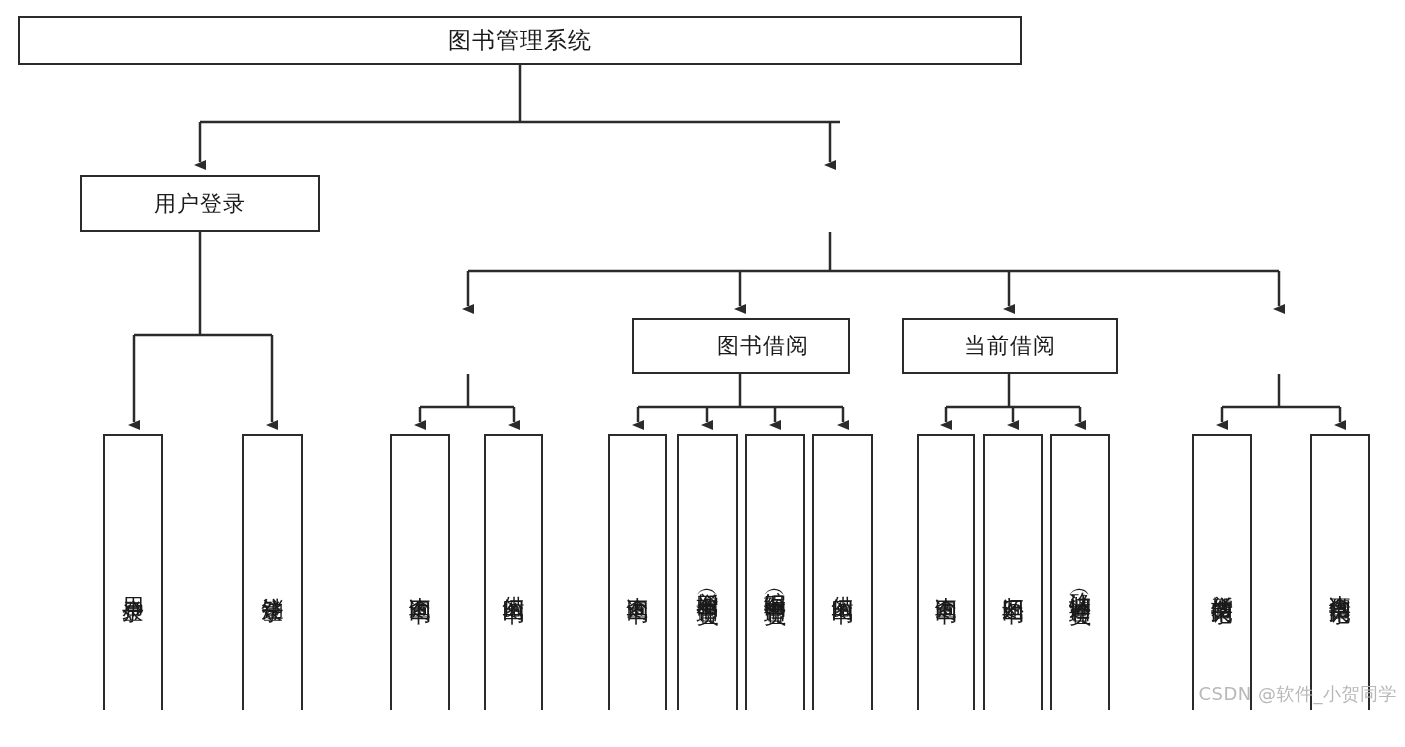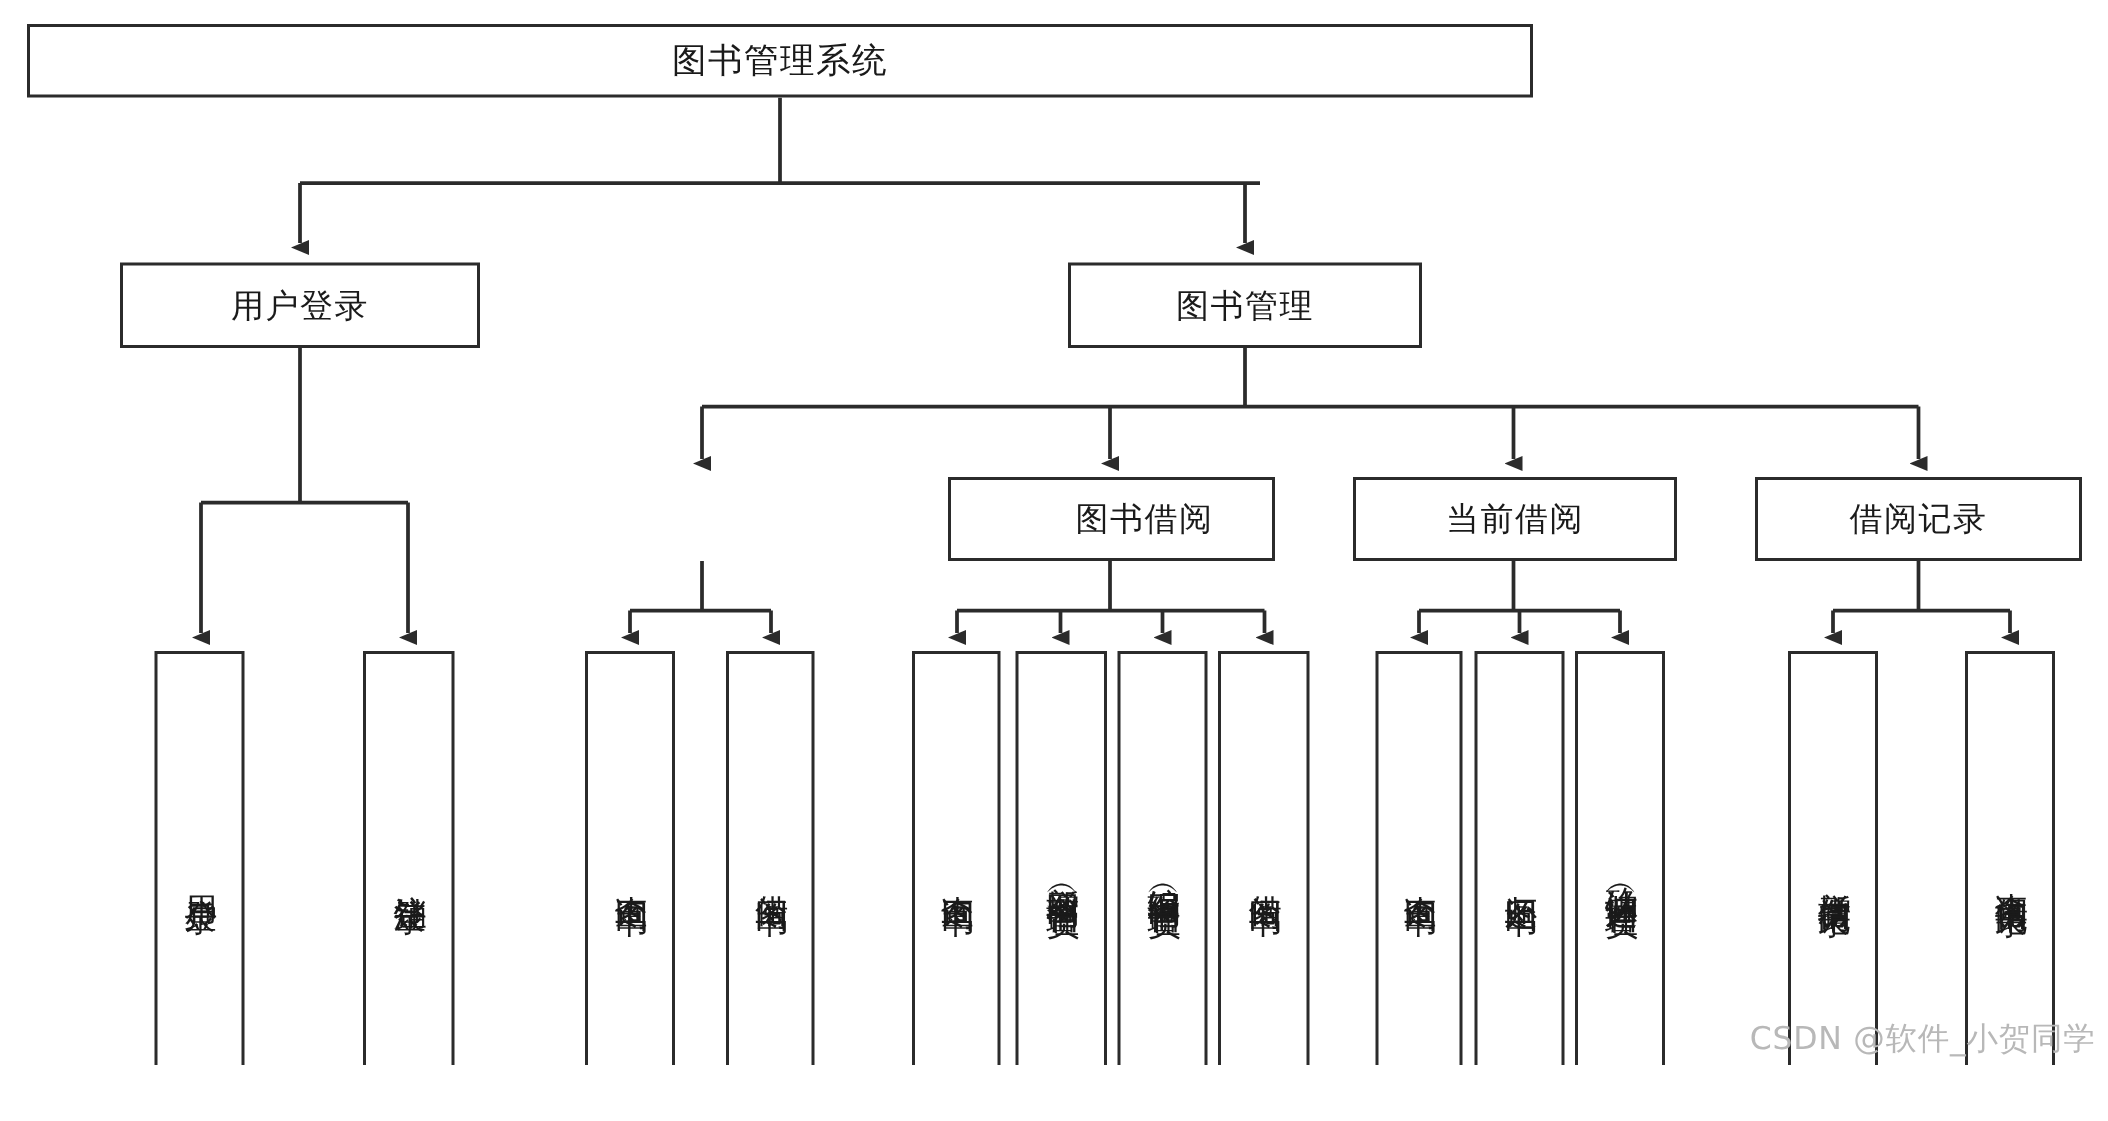--- a/index.html
+++ b/index.html
@@ -53,21 +53,21 @@
     text-orientation: upright;
     white-space: normal;
   }
   .node.root {
     font-size: 23px;
   }
   #watermark {
     position: absolute;
     right: 8px;
     bottom: 4px;
-    font-size: 21px;
+    font-size: 18px;
     color: #b8b8b8;
     letter-spacing: 0.5px;
     white-space: nowrap;
     margin-left: 12px;
   }
 </style>
 </head>
 <body>
 
 <div id="diagram-root">
@@ -123,32 +123,26 @@
     </g>
   </svg>
 
   <div class="node horizontal root" style="left:18px; top:16px; width:1004px; height:49px;">
     <span>图书管理系统</span>
   </div>
 
   <div class="node horizontal" style="left:80px; top:175px; width:240px; height:57px;">
     <span>用户登录</span>
   </div>
-  <div class="node horizontal" style="left:712px; top:175px; width:236px; height:57px;">
-    <span>图书管理</span>
-  </div>
 
   <div class="node horizontal" style="left:632px; top:318px; width:218px; height:56px;padding-left:44px;">
     <span>图书借阅</span>
   </div>
   <div class="node horizontal" style="left:902px; top:318px; width:216px; height:56px;">
     <span>当前借阅</span>
-  </div>
-  <div class="node horizontal" style="left:1170px; top:318px; width:218px; height:56px;">
-    <span>借阅记录</span>
   </div>
 
   <div class="node vertical" style="left:103px; top:434px; width:60px; height:298px;">
     <span class="vtext">用户登录</span>
   </div>
   <div class="node vertical" style="left:242px; top:434px; width:61px; height:298px;">
     <span class="vtext">注销登录</span>
   </div>
 
   <div class="node vertical" style="left:390px; top:434px; width:60px; height:298px;">

